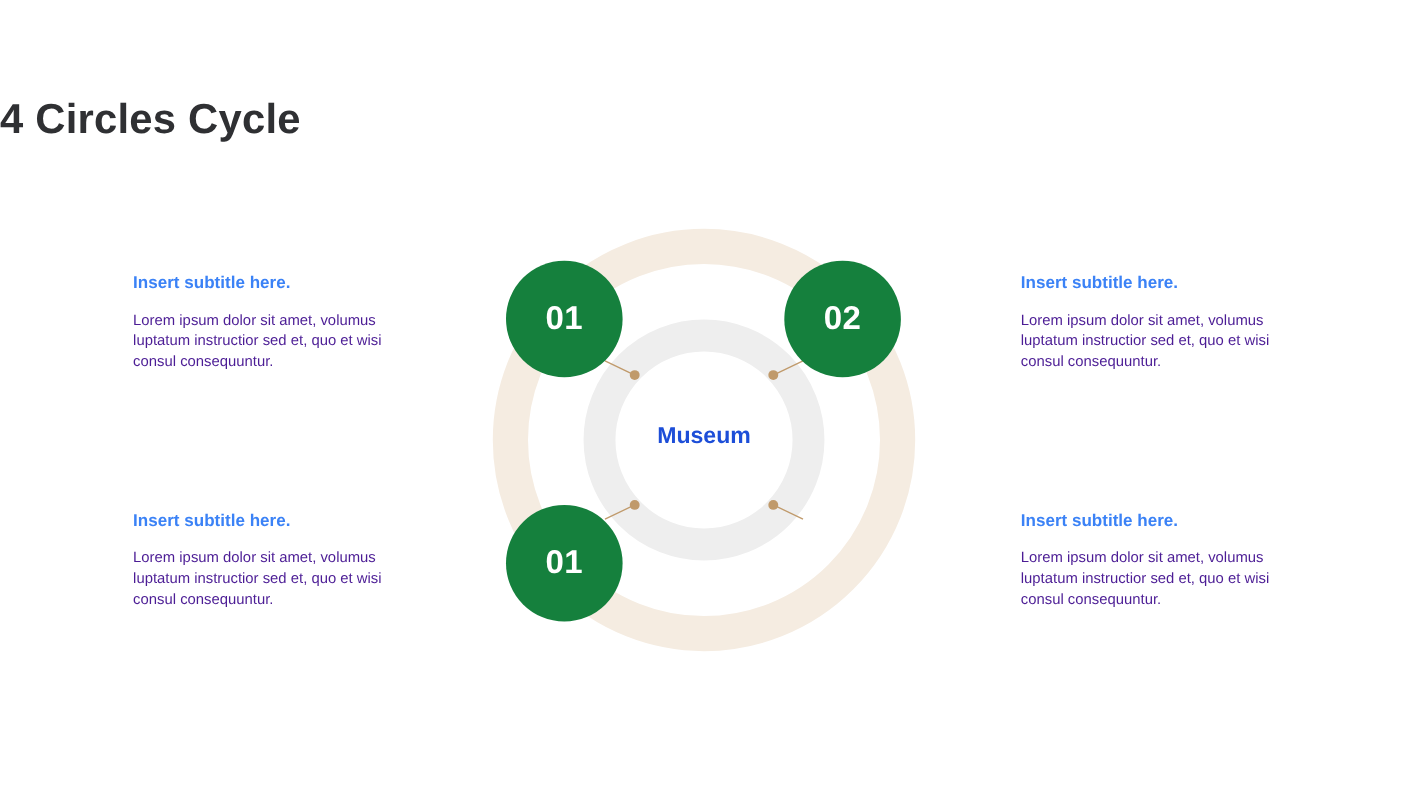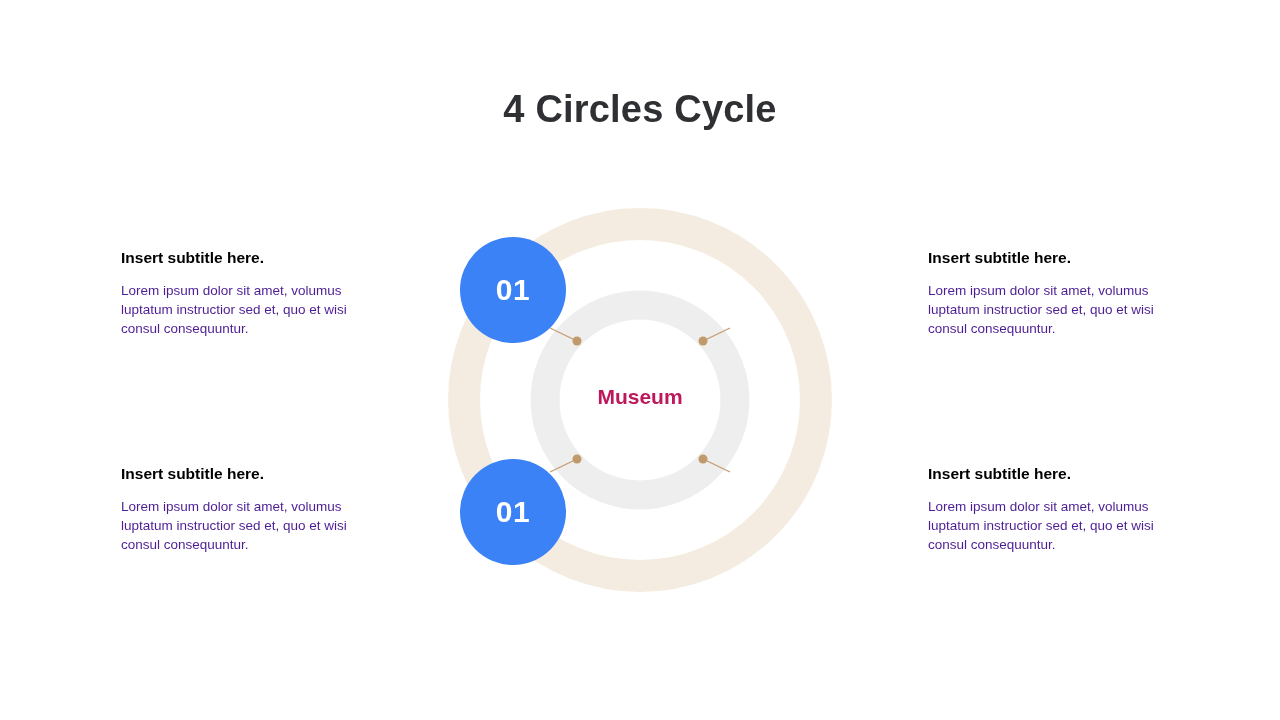--- a/index.html
+++ b/index.html
@@ -22,21 +22,21 @@
     height: 720px;
     background: #ffffff;
   }
 
   
   .slide-title {
     position: absolute;
     top: 88px;
     left: 0;
     width: 1280px;
-    text-align: center;
+    text-align: left;
     font-size: 38px;
     font-weight: bold;
     color: #2f3033;
     letter-spacing: 0.2px;
     white-space: nowrap;
   }
 
   
   .diagram {
     position: absolute;
@@ -47,21 +47,21 @@
   }
   .diagram svg {
     display: block;
   }
 
   .node-circle {
     position: absolute;
     width: 106px;
     height: 106px;
     border-radius: 50%;
-    background: #3b82f6;
+    background: #15803d;
     display: flex;
     align-items: center;
     justify-content: center;
     color: #ffffff;
     font-size: 30px;
     font-weight: bold;
     letter-spacing: 0.5px;
   }
   .node-01 { left: 460px; top: 237px; }
   .node-02 { left: 713px; top: 237px; }
@@ -69,32 +69,32 @@
   .node-04 { left: 713px; top: 459px; }
 
   .center-label {
     position: absolute;
     left: 540px;
     top: 385px;
     width: 200px;
     text-align: center;
     font-size: 21px;
     font-weight: bold;
-    color: #be185d;
+    color: #1d4ed8;
   }
 
   
   .text-block {
     position: absolute;
     width: 250px;
   }
   .text-block .tb-title {
     font-size: 15.5px;
     font-weight: bold;
-    color: #000000;
+    color: #3b82f6;
     margin: 0 0 14px 0;
     white-space: nowrap;
   }
   .text-block .tb-body {
     font-size: 13.5px;
     line-height: 19px;
     color: #4c1d95;
     margin: 0;
   }
   .tb-tl { left: 121px; top: 249px; }
@@ -124,20 +124,23 @@
       <circle cx="137" cy="141" r="4.5" fill="#c09a6b"></circle>
       <circle cx="263" cy="141" r="4.5" fill="#c09a6b"></circle>
       <circle cx="137" cy="259" r="4.5" fill="#c09a6b"></circle>
       <circle cx="263" cy="259" r="4.5" fill="#c09a6b"></circle>
     </svg>
   </div>
 
   <div class="node-circle node-01">
     <span>01</span>
   </div>
+  <div class="node-circle node-02">
+    <span>02</span>
+  </div>
   <div class="node-circle node-03">
     <span>01</span>
   </div>
 
   <div class="center-label">Museum</div>
 
   <div class="text-block tb-tl">
     <p class="tb-title">Insert subtitle here.</p>
     <p class="tb-body">Lorem ipsum dolor sit amet, volumus luptatum instructior sed et, quo et wisi consul consequuntur.</p>
   </div>

